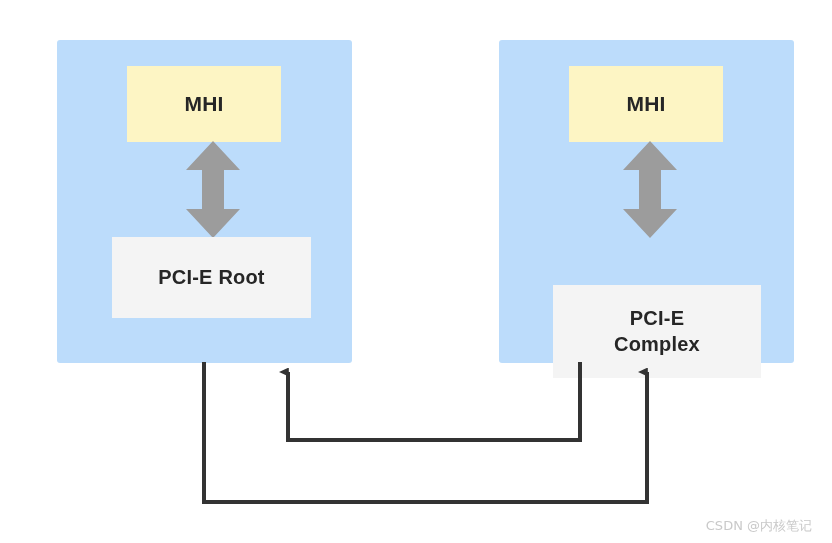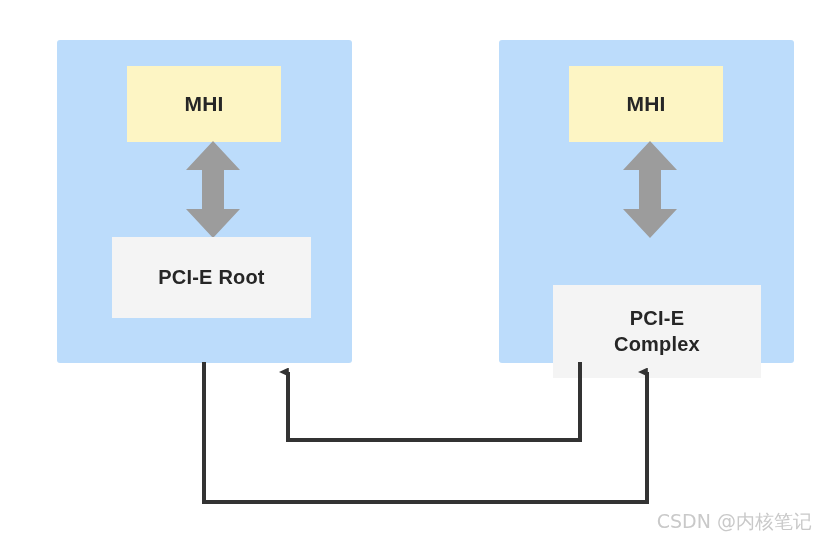--- a/index.html
+++ b/index.html
@@ -63,21 +63,21 @@
     left: 0; top: 0;
     width: 832px;
     height: 543px;
     pointer-events: none;
   }
 
   .watermark {
     position: absolute;
     right: 20px;
     bottom: 8px;
-    font-size: 19px;
+    font-size: 13px;
     color: #c9c9c9;
     font-family: "DejaVu Sans", sans-serif;
     white-space: nowrap;
   }
 </style>
 </head>
 <body>
 
 <div id="canvas">
 

